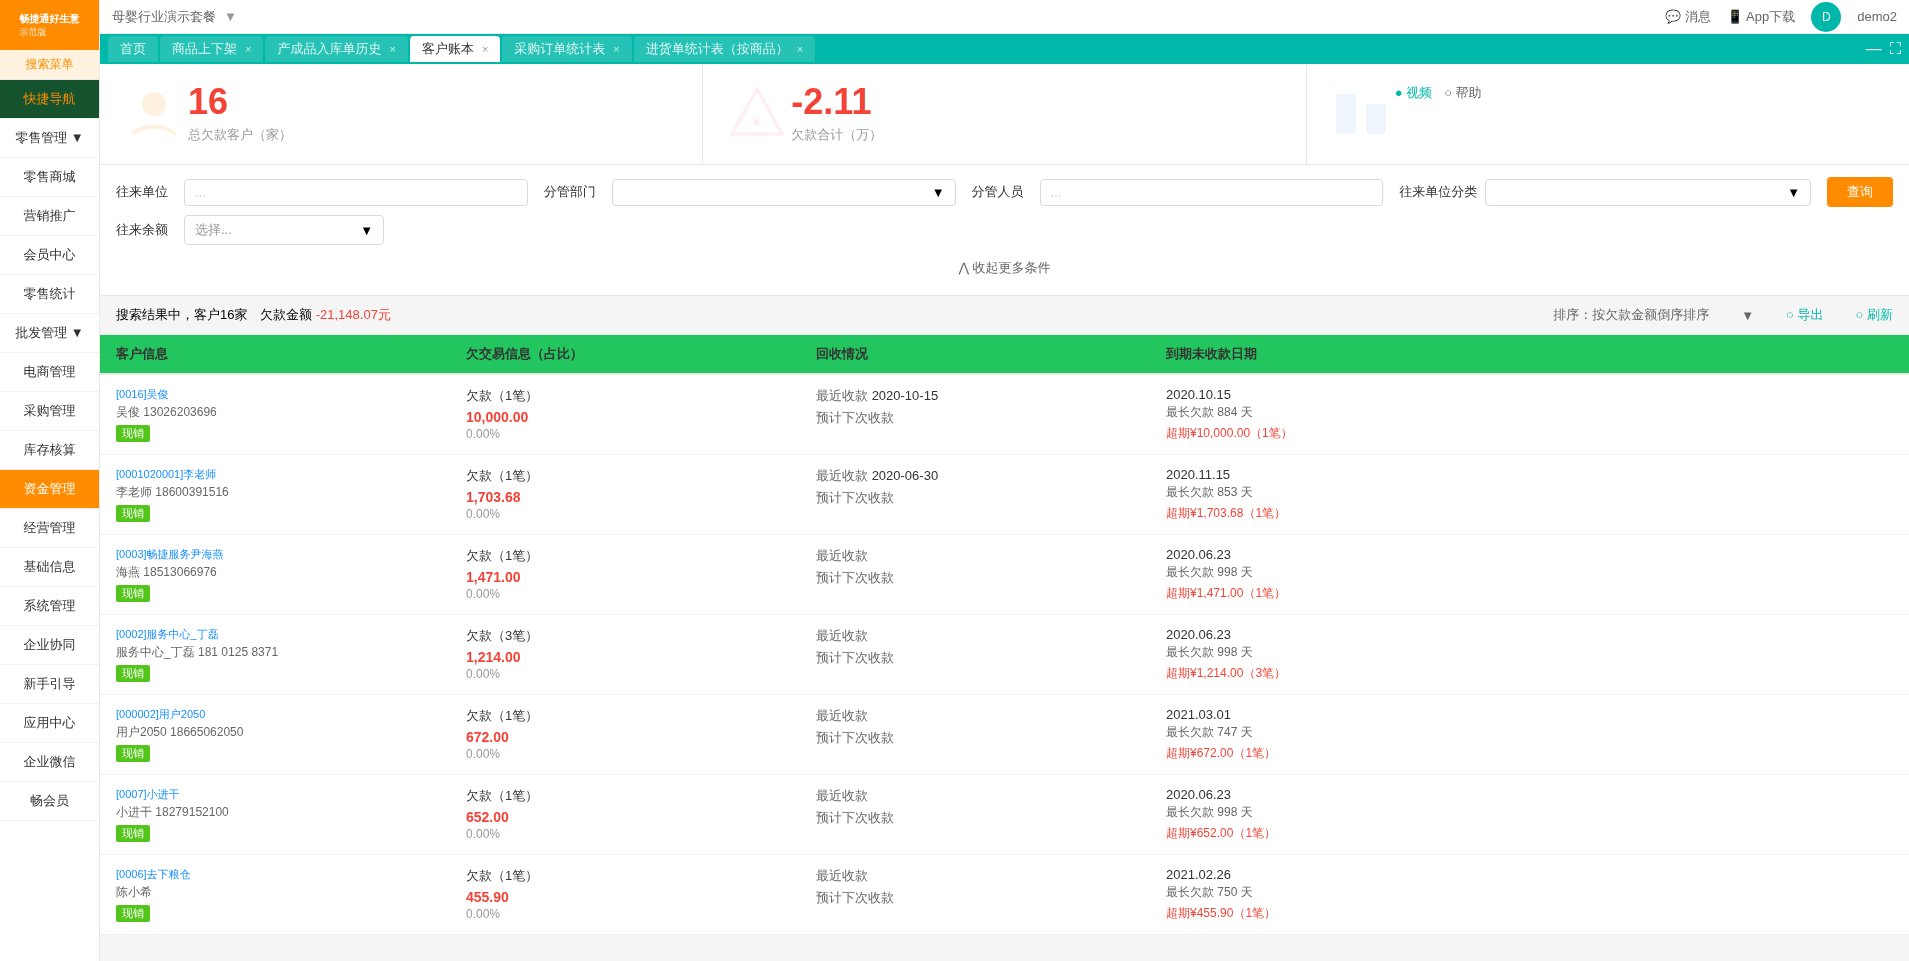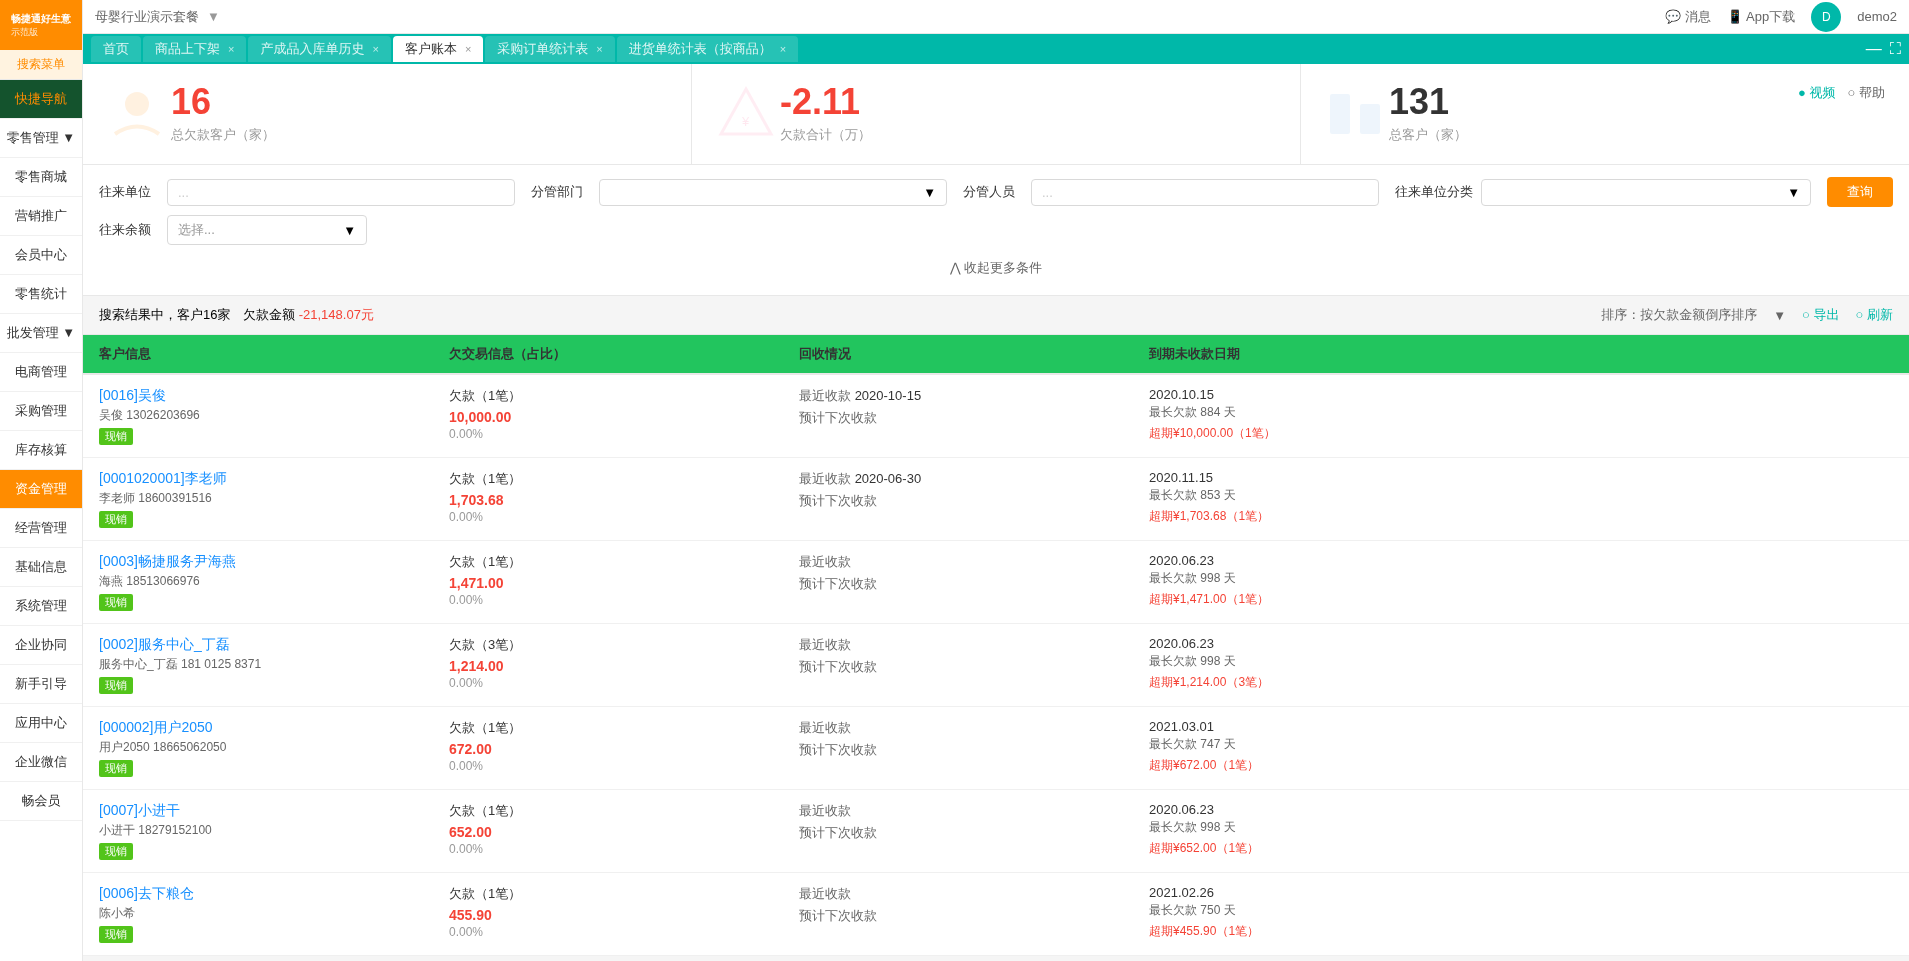--- a/index.html
+++ b/index.html
@@ -1,19 +1,19 @@
 <!DOCTYPE html>
 <html><head>
   <meta charset="utf-8">
   <style>
     * { box-sizing: border-box; margin: 0; padding: 0; font-family: 'Microsoft YaHei', Arial, sans-serif; font-size: 13px; }
     body { background: #f5f5f5; display: flex; height: 961px; overflow: hidden; }
 
     
-    .sidebar { width: 83px; background: #fff; display: flex; flex-direction: column; border-right: 1px solid #e8e8e8; min-height: 961px; }
+    .sidebar { width: 100px; background: #fff; display: flex; flex-direction: column; border-right: 1px solid #e8e8e8; min-height: 961px; }
     .sidebar-logo { background: #ff8c00; padding: 8px; display: flex; align-items: center; justify-content: center; height: 50px; }
     .sidebar-search { background: #fff3e0; padding: 6px; text-align: center; color: #ff8c00; font-size: 12px; cursor: pointer; border-bottom: 1px solid #e8e8e8; }
     .sidebar-item { padding: 10px 4px; text-align: center; color: #333; cursor: pointer; font-size: 12px; border-bottom: 1px solid #f0f0f0; }
     .sidebar-item.active { background: #ff8c00; color: #fff; }
 
     
     .main { flex: 1; display: flex; flex-direction: column; overflow: hidden; }
 
     
     .top-nav { background: #fff; height: 34px; display: flex; align-items: center; justify-content: space-between; padding: 0 12px; border-bottom: 1px solid #e8e8e8; }
@@ -51,28 +51,28 @@
     .filter-area { background: #fff; padding: 12px 16px; border-bottom: 1px solid #e8e8e8; }
     .filter-row { display: flex; align-items: center; gap: 16px; margin-bottom: 8px; }
     .filter-item { display: flex; align-items: center; gap: 8px; flex: 1; }
     .filter-label { color: #333; white-space: nowrap; font-size: 13px; min-width: 60px; }
     .filter-input-dots { flex: 1; border: 1px solid #d9d9d9; border-radius: 4px; padding: 5px 10px; font-size: 13px; color: #ccc; background: #fff; position: relative; }
     .filter-btn { background: #ff8c00; color: #fff; border: none; border-radius: 4px; padding: 6px 20px; cursor: pointer; font-size: 13px; }
     .collapse-btn { text-align: center; padding: 6px; color: #666; font-size: 12px; cursor: pointer; }
 
     
     .result-summary { background: #f5f5f5; padding: 10px 16px; display: flex; align-items: center; justify-content: space-between; border-bottom: 1px solid #e8e8e8; }
-    .result-actions { display: flex; align-items: center; gap: 16px; font-size: 13px; color: #666; justify-content: space-between; }
+    .result-actions { display: flex; align-items: center; gap: 32px; font-size: 13px; color: #666; justify-content: space-between; }
 
     
     .data-table { width: 100%; background: #fff; }
     .table-header { display: grid; grid-template-columns: 350px 350px 350px 1fr; background: #22c55e; border-bottom: 2px solid #e8e8e8; padding: 10px 16px; font-weight: bold; color: #333; font-size: 13px; }
     .table-row-container { border-bottom: 1px solid #f0f0f0; padding: 12px 16px; display: grid; grid-template-columns: 350px 350px 350px 1fr; align-items: start; }
 
-    .customer-info .name { color: #1890ff; cursor: pointer; font-size: 14px; }
+    .customer-info .name { color: #1890ff; cursor: pointer; font-size: 11px; }
     .customer-info .contact { color: #666; font-size: 12px; margin-top: 2px; }
     .customer-info .tag { display: inline-block; background: #52c41a; color: #fff; font-size: 11px; padding: 1px 6px; border-radius: 2px; margin-top: 4px; }
 
     .debt-info .amount { color: #f44336; font-size: 14px; font-weight: bold; margin-top: 4px; }
     .debt-info .label { color: #333; font-size: 13px; }
     .debt-info .ratio { color: #999; font-size: 12px; margin-top: 2px; }
 
     .return-info { color: #666; font-size: 12px; }
     .return-info .date { color: #333; }
     .return-info .next { margin-top: 4px; }
@@ -233,24 +233,20 @@
           <div class="stat-label">欠款合计（万）</div>
         </div>
       </div>
       <div class="stat-card">
         <div class="stat-icon blue">
           <svg width="60" height="60" viewBox="0 0 60 60">
               <rect x="5" y="10" width="20" height="40" fill="#4a90d9" opacity="0.3" rx="2"></rect>
               <rect x="35" y="20" width="20" height="30" fill="#4a90d9" opacity="0.3" rx="2"></rect>
             </svg>
         </div>
-        <div class="stat-info">
-          <div class="stat-number dark">131</div>
-          <div class="stat-label">总客户（家）</div>
-        </div>
         <div class="stat-actions">
           <span style="cursor:pointer;color:#00b8a9;">● 视频</span>
           <span style="cursor:pointer;color:#666;">○ 帮助</span>
         </div>
       </div>
     </div>
 
     <div class="filter-area">
       <div class="filter-row">
         <div class="filter-item">

